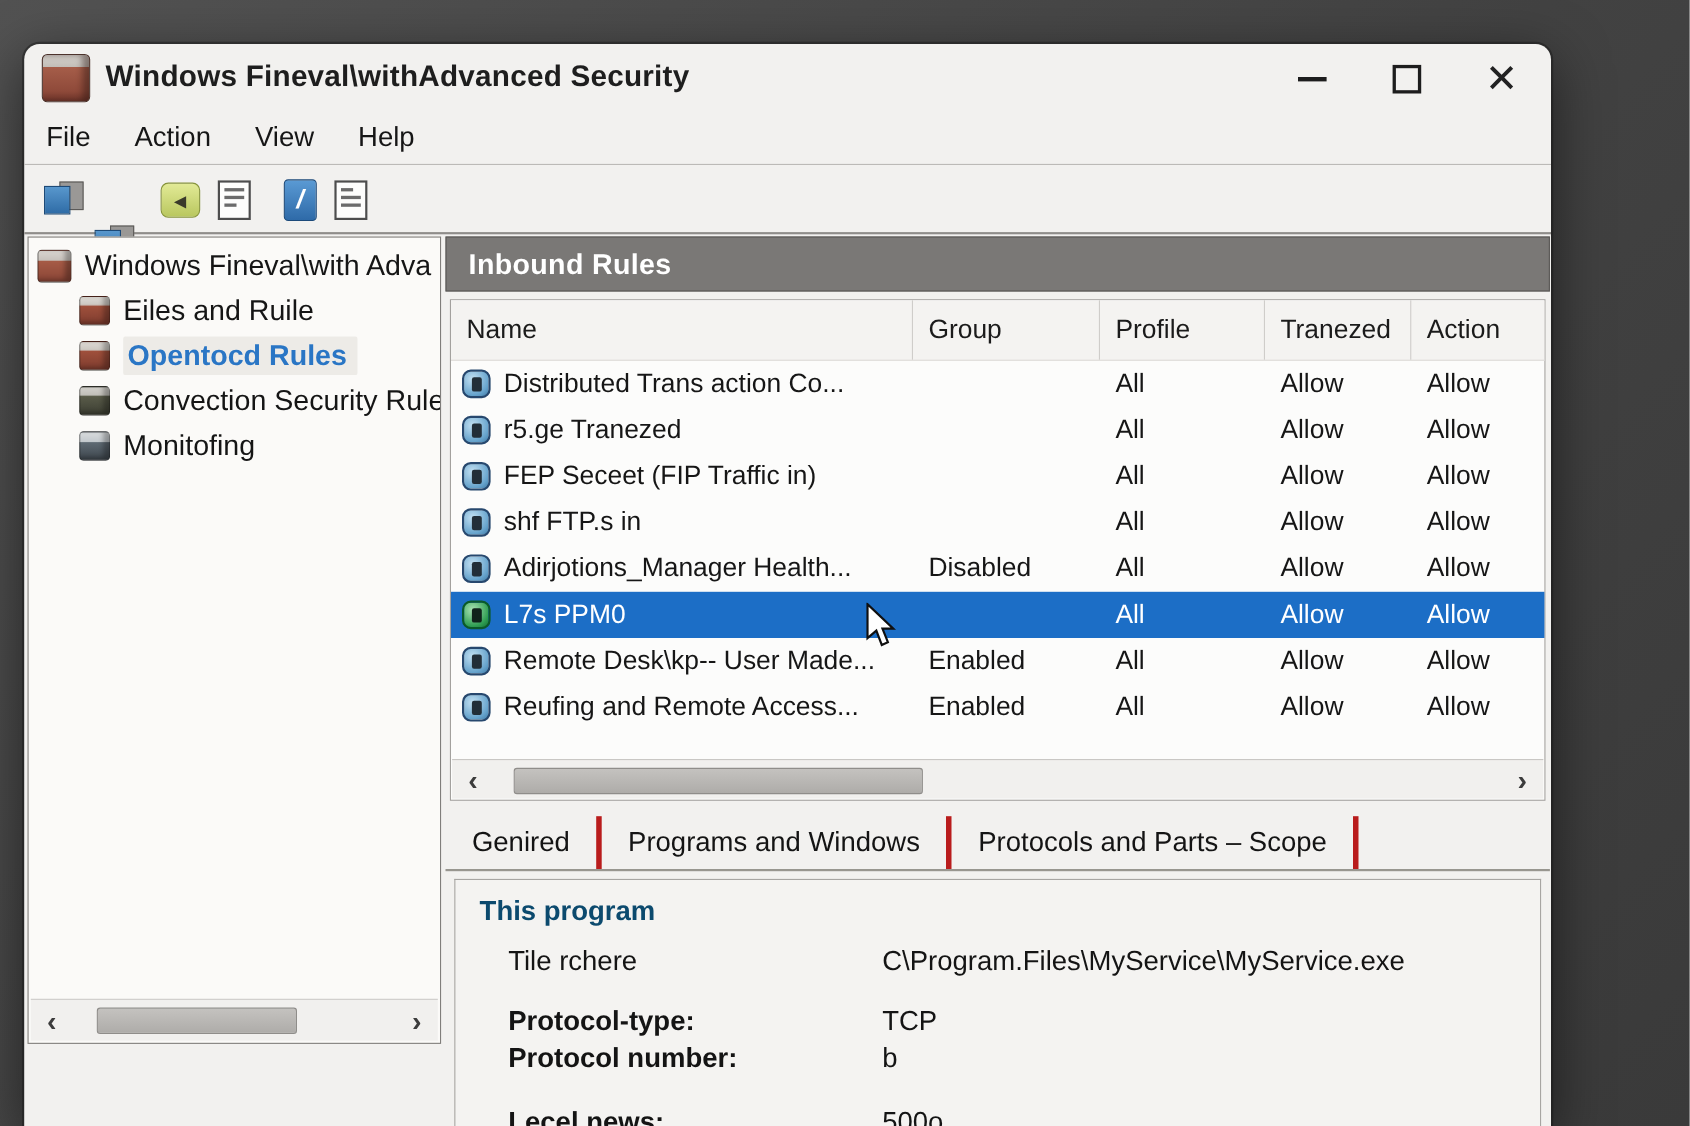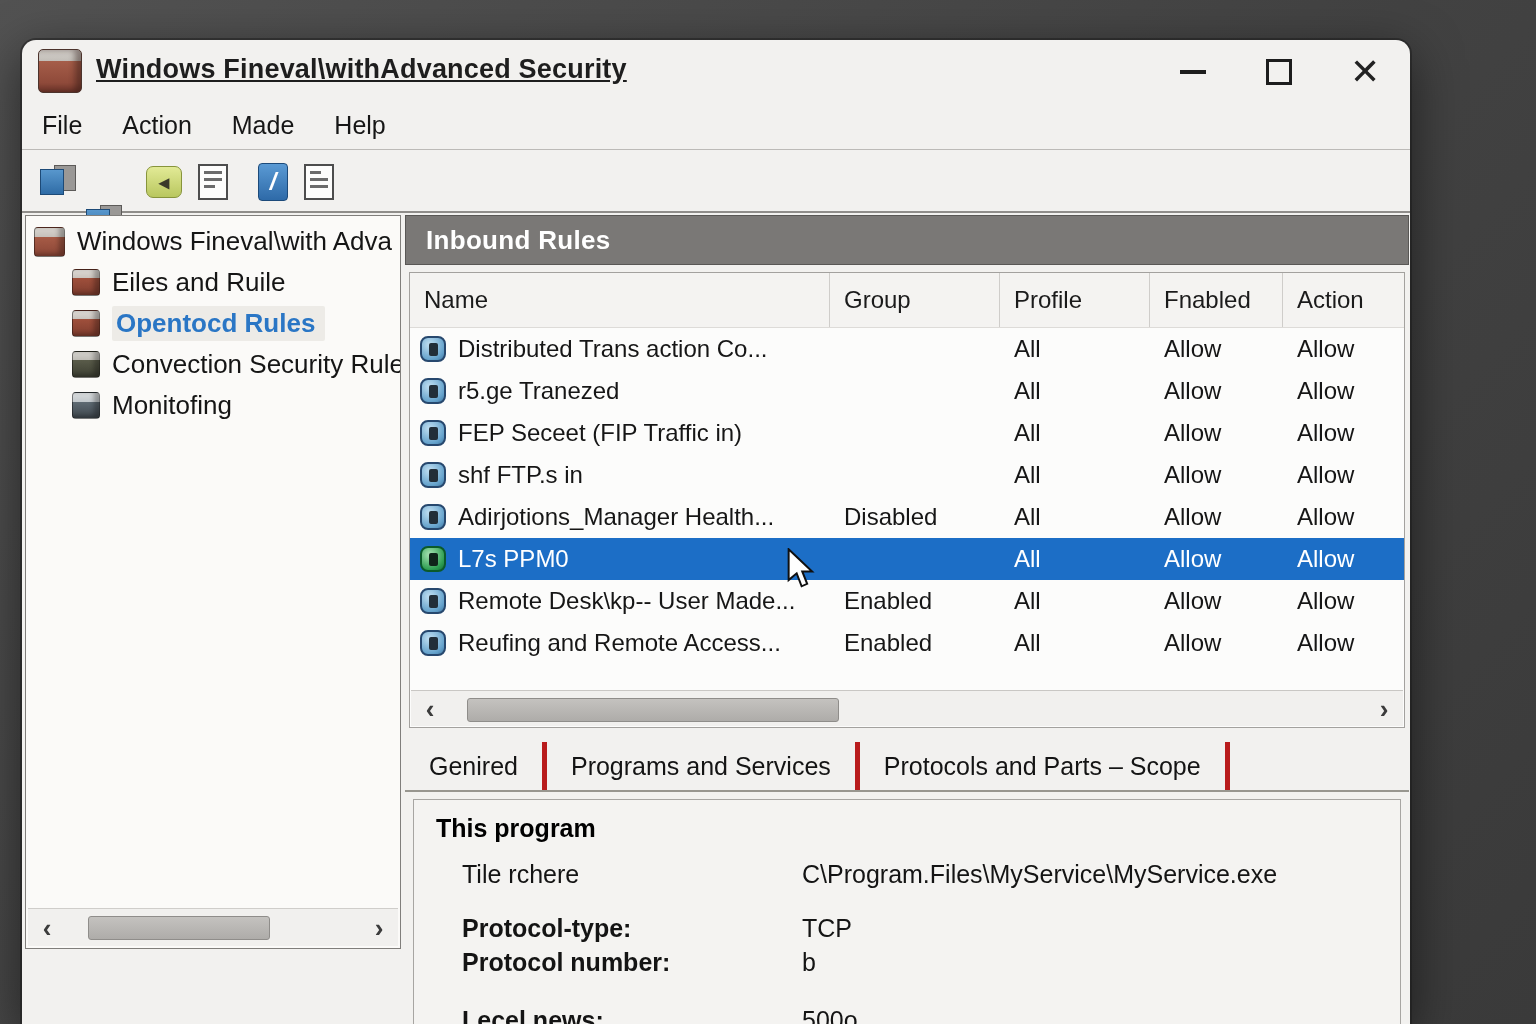--- a/index.html
+++ b/index.html
@@ -11,21 +11,21 @@
   .window { position:absolute; left:22px; top:40px; width:1388px; height:984px;
     background:#f2f1ef; border-radius:14px 14px 0 0; overflow:hidden;
     box-shadow:0 0 0 2px rgba(25,25,25,.45), 0 14px 50px rgba(0,0,0,.55); }
 
   
   .titlebar { position:absolute; left:0; top:0; width:100%; height:62px; }
   .app-icon { position:absolute; left:16px; top:9px; width:44px; height:44px; }
   .brick { position:relative; width:100%; height:100%; border-radius:5px;
     background:linear-gradient(180deg,#d6d2cd 0%,#c2beb8 26%,#a55d49 27%,#8f4a3a 78%,#6e352a 100%);
     border:1px solid #4c332c; box-shadow:inset -6px 0 6px rgba(40,20,15,.45); }
-  .title-text { position:absolute; left:74px; top:14px; font-size:27px; font-weight:600; color:#1e1e1e; letter-spacing:.2px;text-decoration:underline; }
+  .title-text { position:absolute; left:74px; top:14px; font-size:27px; font-weight:600; color:#1e1e1e; letter-spacing:.2px; }
   .win-controls { position:absolute; right:26px; top:10px; display:flex; gap:48px; align-items:center; height:44px; }
   .ctrl { width:38px; height:38px; display:flex; align-items:center; justify-content:center;
     font-size:30px; color:#222; cursor:default; }
   .ctrl-max-box { width:26px; height:26px; border:3px solid #1d1d1d; }
   .ctrl-min-bar { width:26px; height:0; border-top:4px solid #1d1d1d; }
   .ctrl-close { font-size:36px; font-weight:400; line-height:1; }
 
   
   .menubar { position:absolute; left:0; top:62px; width:100%; height:48px; display:flex;
     align-items:center; padding-left:20px; gap:40px; border-bottom:1px solid #bcbab7; }
@@ -105,21 +105,21 @@
 
   
   .tabs { position:absolute; left:0; top:527px; width:100%; height:50px; display:flex;
     border-bottom:2px solid #98968f; }
   .tab { display:flex; align-items:center; justify-content:center; padding:0 24px;
     font-size:25px; color:#141414; border-right:5px solid #b91c1c; }
 
   
   .details { position:absolute; left:8px; top:584px; width:988px; height:240px;
     background:#f4f3f1; border:1px solid #a7a5a2; border-bottom:none; overflow:hidden; }
-  .d-heading { position:absolute; left:22px; top:14px; font-size:25px; font-weight:bold; color:#000000; }
+  .d-heading { position:absolute; left:22px; top:14px; font-size:25px; font-weight:bold; color:#0c4a6e; }
   .d-row { position:absolute; left:48px; right:10px; display:flex; }
   .d-label { width:340px; font-size:25px; color:#141414; }
   .d-label.bold { font-weight:bold; }
   .d-value { font-size:25px; color:#141414; }
   .d-r0 { top:60px; } .d-r1 { top:114px; } .d-r2 { top:148px; } .d-r3 { top:206px; }
 
   
   .cursor { position:absolute; left:786px; top:548px; width:30px; height:42px; z-index:50; }
 </style>
 </head>
@@ -139,21 +139,21 @@
       <div class="ctrl">
           <span class="ctrl-max-box"></span>
         </div>
       <div class="ctrl ctrl-close">✕</div>
     </div>
   </div>
 
   <div class="menubar">
     <span class="menu-item">File</span>
     <span class="menu-item">Action</span>
-    <span class="menu-item">Made</span>
+    <span class="menu-item">View</span>
     <span class="menu-item">Help</span>
   </div>
 
   <div class="toolbar">
     <div class="tbi tbi-panes" style="left:16px;">
         <span class="back"></span>
         <span class="front"></span>
       </div>
     <div class="tbi tbi-panes" style="left:62px;">
         <span class="back"></span>
@@ -216,21 +216,21 @@
   <div class="main">
     <div class="band">
       <span class="band-title">Inbound Rules</span>
     </div>
 
     <div class="listbox">
       <div class="lh-row">
         <div class="lh-cell c-name">Name</div>
         <div class="lh-cell c-group">Group</div>
         <div class="lh-cell c-profile">Profile</div>
-        <div class="lh-cell c-enabled">Fnabled</div>
+        <div class="lh-cell c-enabled">Tranezed</div>
         <div class="lh-cell c-action">Action</div>
       </div>
 
       <div class="lrow">
         <div class="cell c-name">
             <span class="rule-icon"></span>
             <span>Distributed Trans action Co...</span>
           </div>
         <div class="cell c-group"></div>
         <div class="cell c-profile">All</div>
@@ -312,21 +312,21 @@
         <span class="scroll-arrow">‹</span>
         <span class="scroll-track">
             <span class="scroll-thumb"></span>
           </span>
         <span class="scroll-arrow">›</span>
       </div>
     </div>
 
     <div class="tabs">
       <div class="tab">Genired</div>
-      <div class="tab">Programs and Services</div>
+      <div class="tab">Programs and Windows</div>
       <div class="tab">Protocols and Parts – Scope</div>
     </div>
 
     <div class="details">
       <div class="d-heading">This program</div>
       <div class="d-row d-r0">
         <span class="d-label">Tile rchere</span>
         <span class="d-value">C\Program.Files\MyService\MyService.exe</span>
       </div>
       <div class="d-row d-r1">

